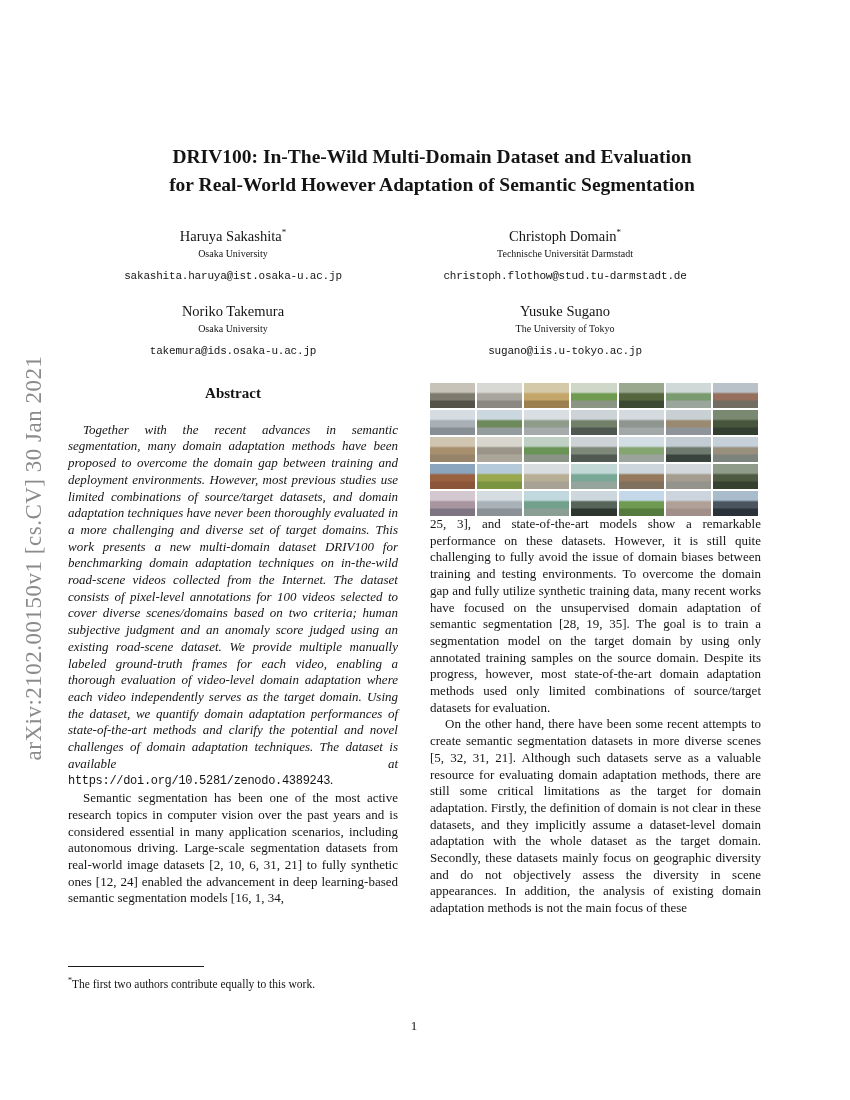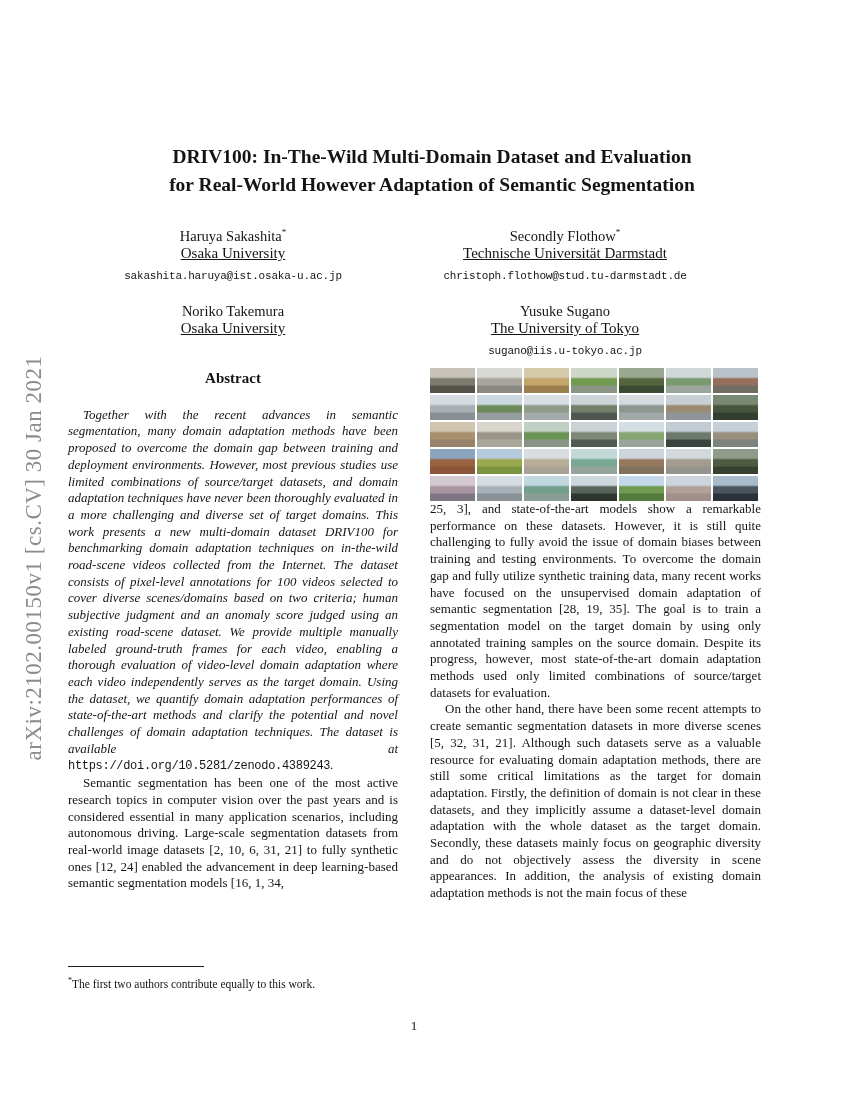--- a/index.html
+++ b/index.html
@@ -27,28 +27,28 @@
     margin:0;
     padding-left:34px;
   }
   
   .authors-col{position:absolute;top:224px;width:330px;text-align:center;}
   .authors-col.left{left:68px;}
   .authors-col.right{left:400px;}
   .author{margin-bottom:16px;}
   .author-name{font-size:14.5px;line-height:17px;}
   .author-name sup{font-size:9px;}
-  .author-affil{font-size:15px;line-height:17px;text-decoration:underline;}
+  .author-affil{font-size:10px;line-height:17px;}
   .author-email{
     font-family:"Liberation Mono", monospace;
     font-size:11px;line-height:14px;margin-top:7px;
     letter-spacing:-0.2px;
   }
   
-  .col{position:absolute;top:368px;font-size:13px;line-height:16.7px;text-align:justify;}
+  .col{position:absolute;top:383px;font-size:13px;line-height:16.7px;text-align:justify;}
   .col-left{left:68px;width:330px;}
   .col-right{left:430px;width:331px;}
   .abstract-heading{
     text-align:center;font-weight:bold;font-size:15px;margin:2px 0 20px 0;
   }
   .abstract-text{font-style:italic;margin:0;text-indent:15px;}
   .mono{font-family:"Liberation Mono", monospace;font-style:normal;font-size:12px;letter-spacing:-0.3px;}
   .section-heading{font-weight:bold;font-size:15px;margin:24px 0 12px 0;text-align:left;}
   p.body{margin:0;}
   p.indent{text-indent:15px;}
@@ -89,25 +89,26 @@
 
   <div class="authors-col left">
     <div class="author">
       <div class="author-name"><span>Haruya Sakashita</span><sup>*</sup></div>
       <div class="author-affil">Osaka University</div>
       <div class="author-email">sakashita.haruya@ist.osaka-u.ac.jp</div>
     </div>
     <div class="author">
       <div class="author-name"><span>Noriko Takemura</span><sup></sup></div>
       <div class="author-affil">Osaka University</div>
+      <div class="author-email">takemura@ids.osaka-u.ac.jp</div>
     </div>
   </div>
   <div class="authors-col right">
     <div class="author">
-      <div class="author-name"><span>Secondly Flothow</span><sup>*</sup></div>
+      <div class="author-name"><span>Christoph Domain</span><sup>*</sup></div>
       <div class="author-affil">Technische Universität Darmstadt</div>
       <div class="author-email">christoph.flothow@stud.tu-darmstadt.de</div>
     </div>
     <div class="author">
       <div class="author-name"><span>Yusuke Sugano</span><sup></sup></div>
       <div class="author-affil">The University of Tokyo</div>
       <div class="author-email">sugano@iis.u-tokyo.ac.jp</div>
     </div>
   </div>
 

